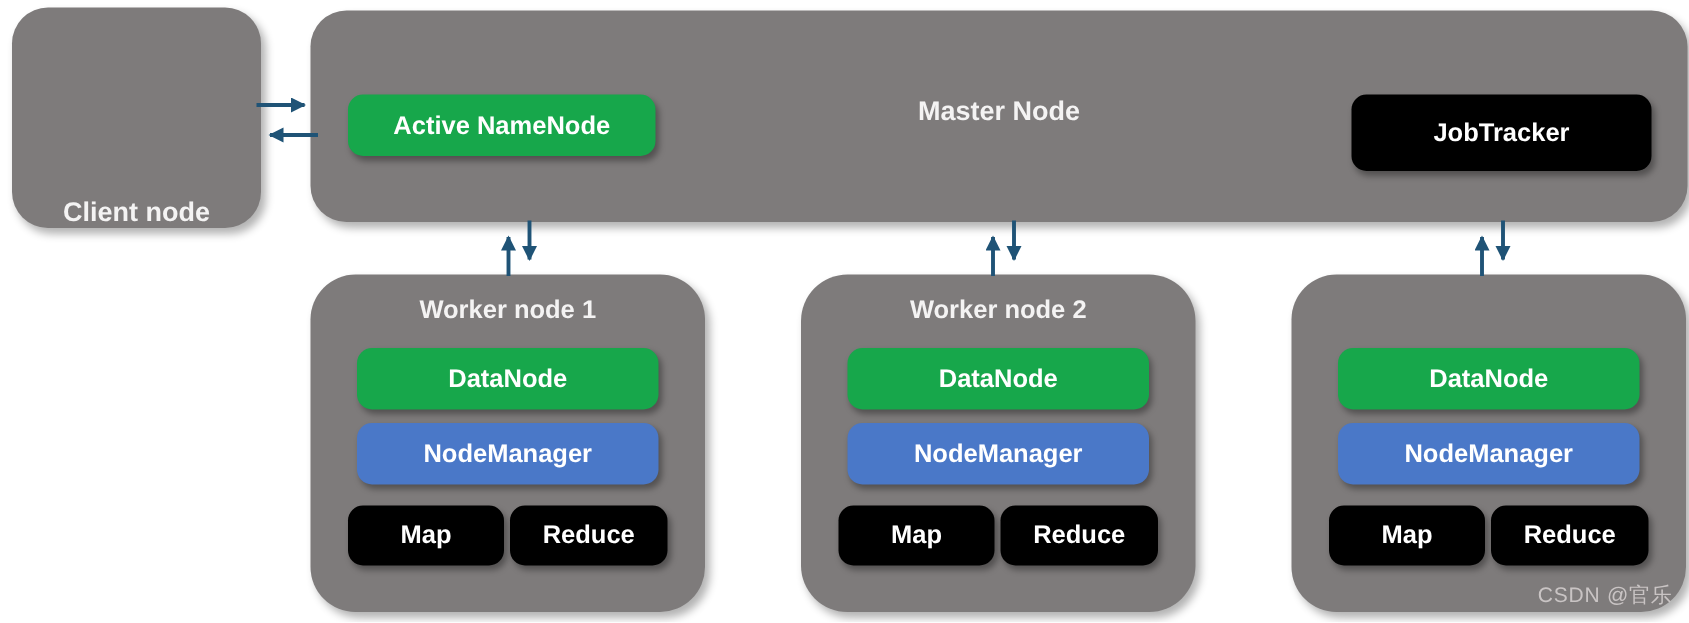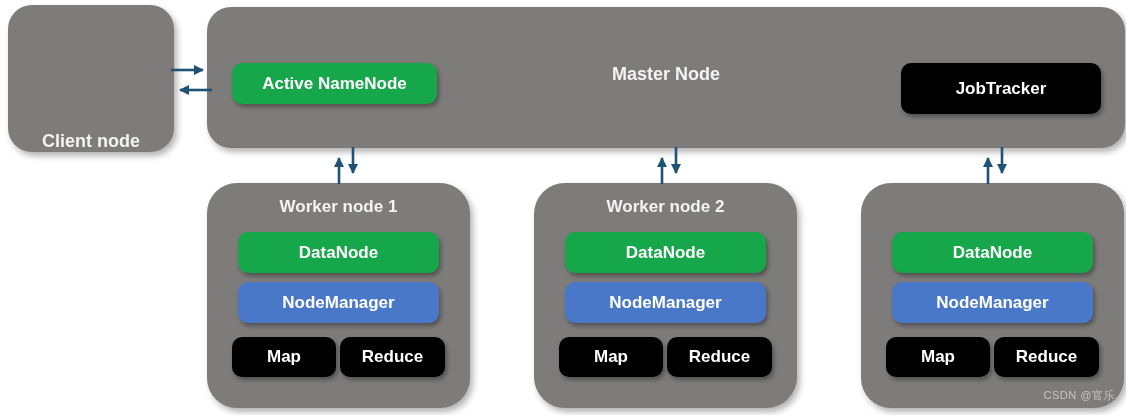--- a/index.html
+++ b/index.html
@@ -61,21 +61,21 @@
   #arrow-layer {
     position: absolute; left: 0; top: 0;
     width: 1126px; height: 415px;
     pointer-events: none;
   }
   #arrow-layer path.arrow-line {
     stroke: #1f5376; stroke-width: 2.6; fill: none;
   }
   .watermark {
     position: absolute; right: 11px; top: 388px;
-    color: #c9c4c4; font-size: 11px;
+    color: #c9c4c4; font-size: 14px;
     letter-spacing: 0.5px;
   }
 </style>
 </head>
 <body>
 
 <div id="canvas">
 
   <div class="gray-box client-node">
     <span class="node-label">Client node</span>

